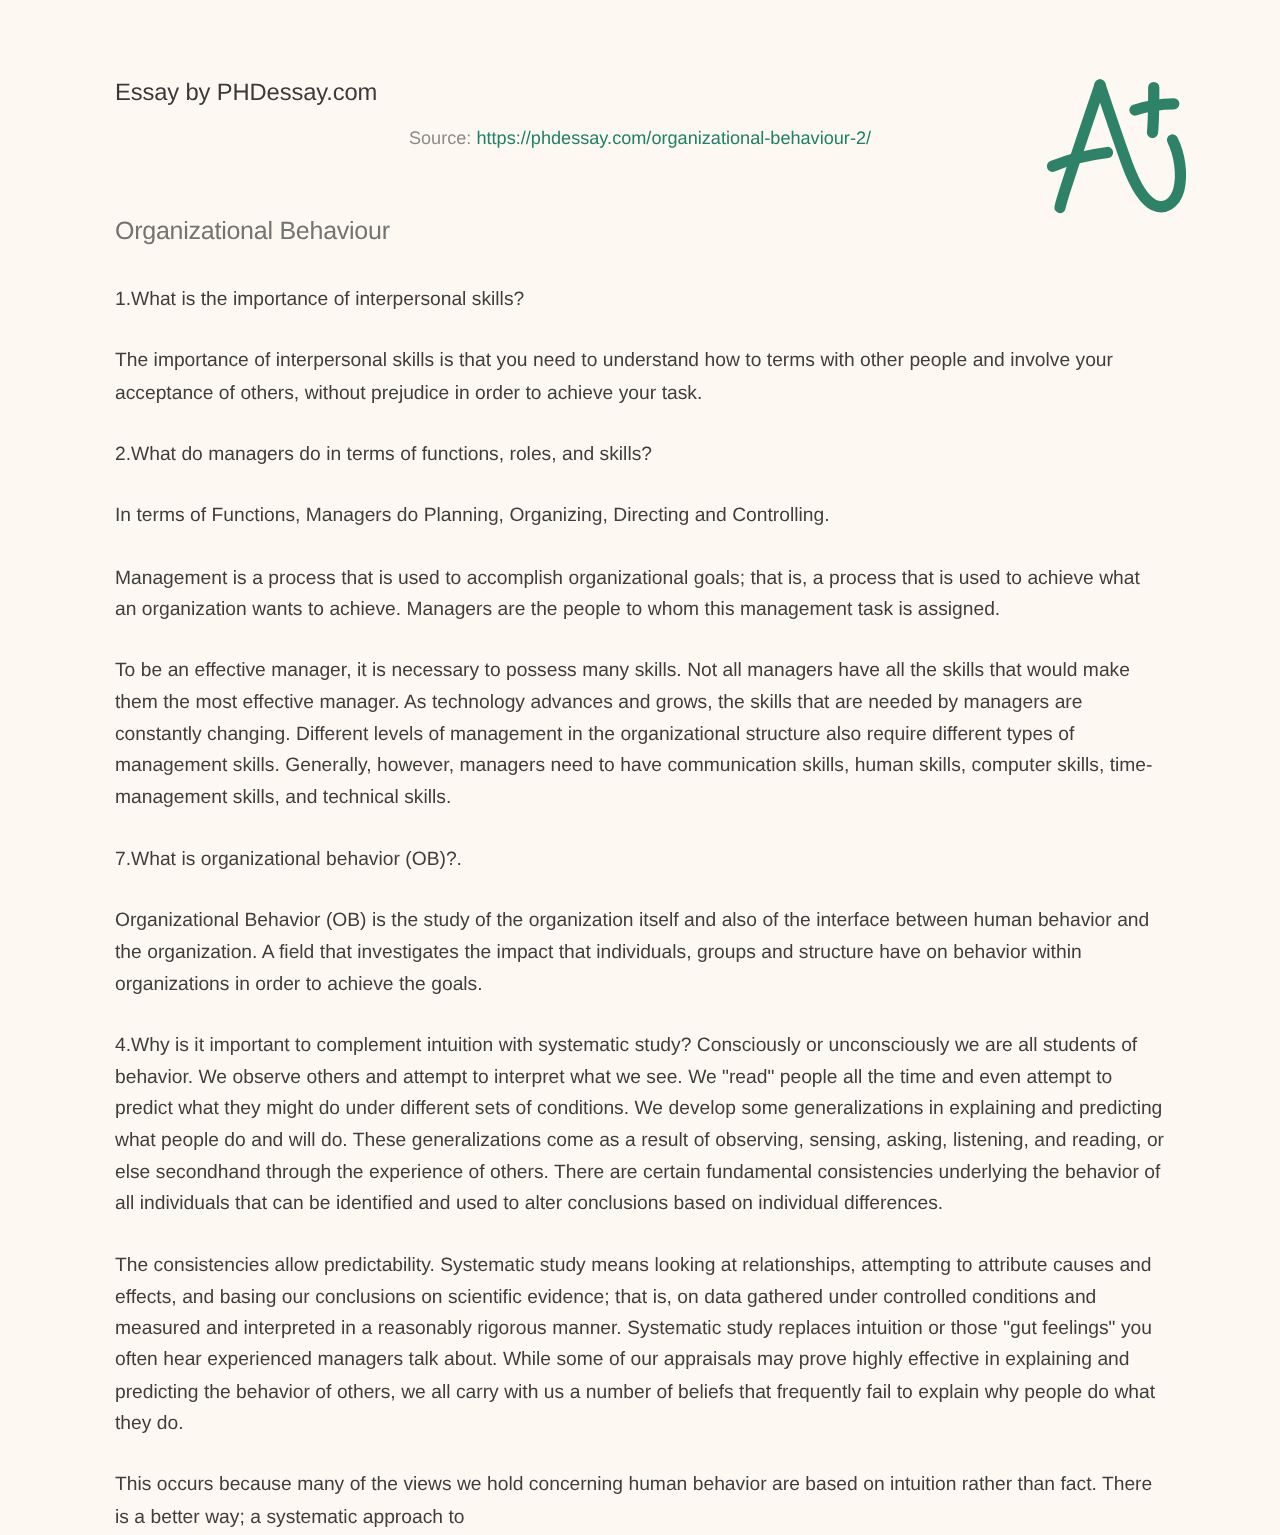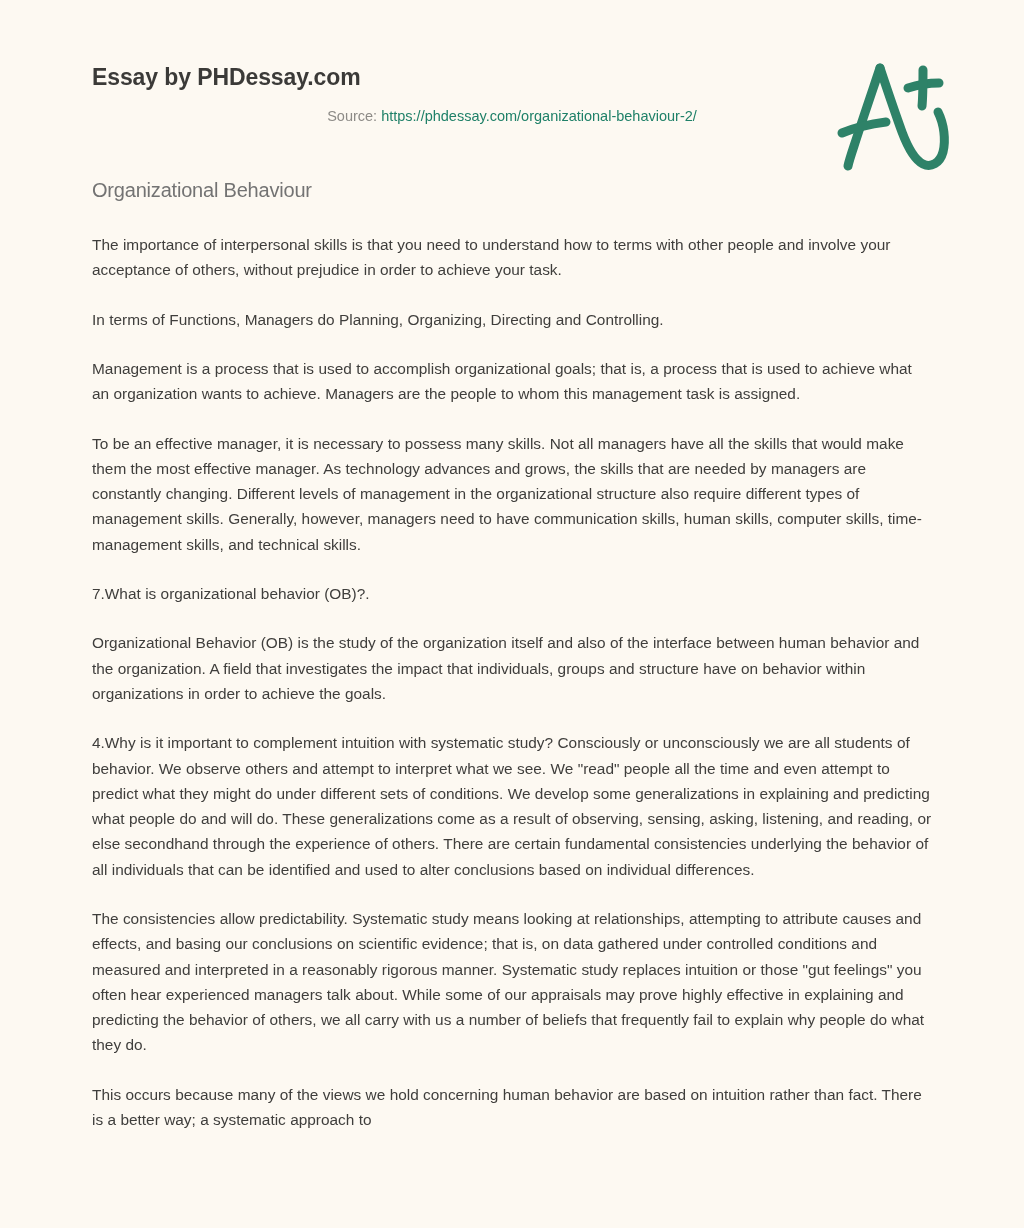--- a/index.html
+++ b/index.html
@@ -24,22 +24,22 @@
     background: #fdf9f2;
     overflow: hidden;
   }
 
   
   .masthead {
     position: relative;
     padding: 63px 92px 0 92px;
   }
   .brand-line {
-    font-size: 23px;
-    font-weight: 700;
+    font-size: 19px;
+    font-weight: 400;
     color: #3b3a38;
     letter-spacing: -0.1px;
     line-height: 1.25;
     white-space: nowrap;
   }
   .source-line {
     margin-top: 14px;
     font-size: 14.5px;
     line-height: 1.4;
     color: #8d8b87;
@@ -117,21 +117,23 @@
 
           <path d="M93 10 C93 22 93 36 92 46" stroke-width="9"></path>
         </g>
       </svg>
     </div>
   </div>
 
   <div class="article">
     <h1 class="article-title">Organizational Behaviour</h1>
 
+    <p class="para">1.What is the importance of interpersonal skills?</p>
     <p class="para">The importance of interpersonal skills is that you need to understand how to terms with other people and involve your acceptance of others, without prejudice in order to achieve your task.</p>
+    <p class="para">2.What do managers do in terms of functions, roles, and skills?</p>
     <p class="para">In terms of Functions, Managers do Planning, Organizing, Directing and Controlling.</p>
     <p class="para">Management is a process that is used to accomplish organizational goals; that is, a process that is used to achieve what an organization wants to achieve. Managers are the people to whom this management task is assigned.</p>
     <p class="para">To be an effective manager, it is necessary to possess many skills. Not all managers have all the skills that would make them the most effective manager. As technology advances and grows, the skills that are needed by managers are constantly changing. Different levels of management in the organizational structure also require different types of management skills. Generally, however, managers need to have communication skills, human skills, computer skills, time-management skills, and technical skills.</p>
     <p class="para">7.What is organizational behavior (OB)?.</p>
     <p class="para">Organizational Behavior (OB) is the study of the organization itself and also of the interface between human behavior and the organization. A field that investigates the impact that individuals, groups and structure have on behavior within organizations in order to achieve the goals.</p>
     <p class="para">4.Why is it important to complement intuition with systematic study? Consciously or unconsciously we are all students of behavior. We observe others and attempt to interpret what we see. We "read" people all the time and even attempt to predict what they might do under different sets of conditions. We develop some generalizations in explaining and predicting what people do and will do. These generalizations come as a result of observing, sensing, asking, listening, and reading, or else secondhand through the experience of others. There are certain fundamental consistencies underlying the behavior of all individuals that can be identified and used to alter conclusions based on individual differences.</p>
     <p class="para">The consistencies allow predictability. Systematic study means looking at relationships, attempting to attribute causes and effects, and basing our conclusions on scientific evidence; that is, on data gathered under controlled conditions and measured and interpreted in a reasonably rigorous manner. Systematic study replaces intuition or those "gut feelings" you often hear experienced managers talk about. While some of our appraisals may prove highly effective in explaining and predicting the behavior of others, we all carry with us a number of beliefs that frequently fail to explain why people do what they do.</p>
     <p class="para">This occurs because many of the views we hold concerning human behavior are based on intuition rather than fact. There is a better way; a systematic approach to</p>
   </div>
 

